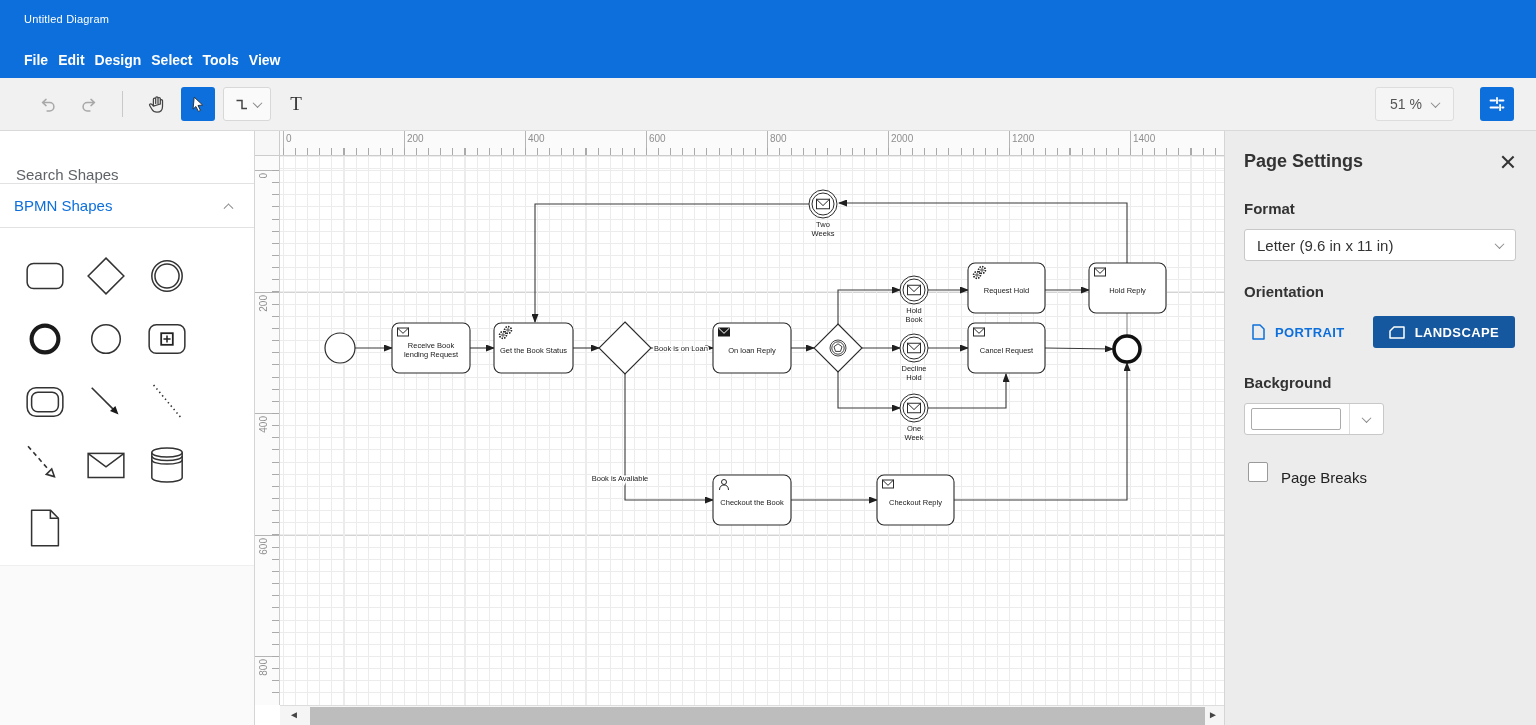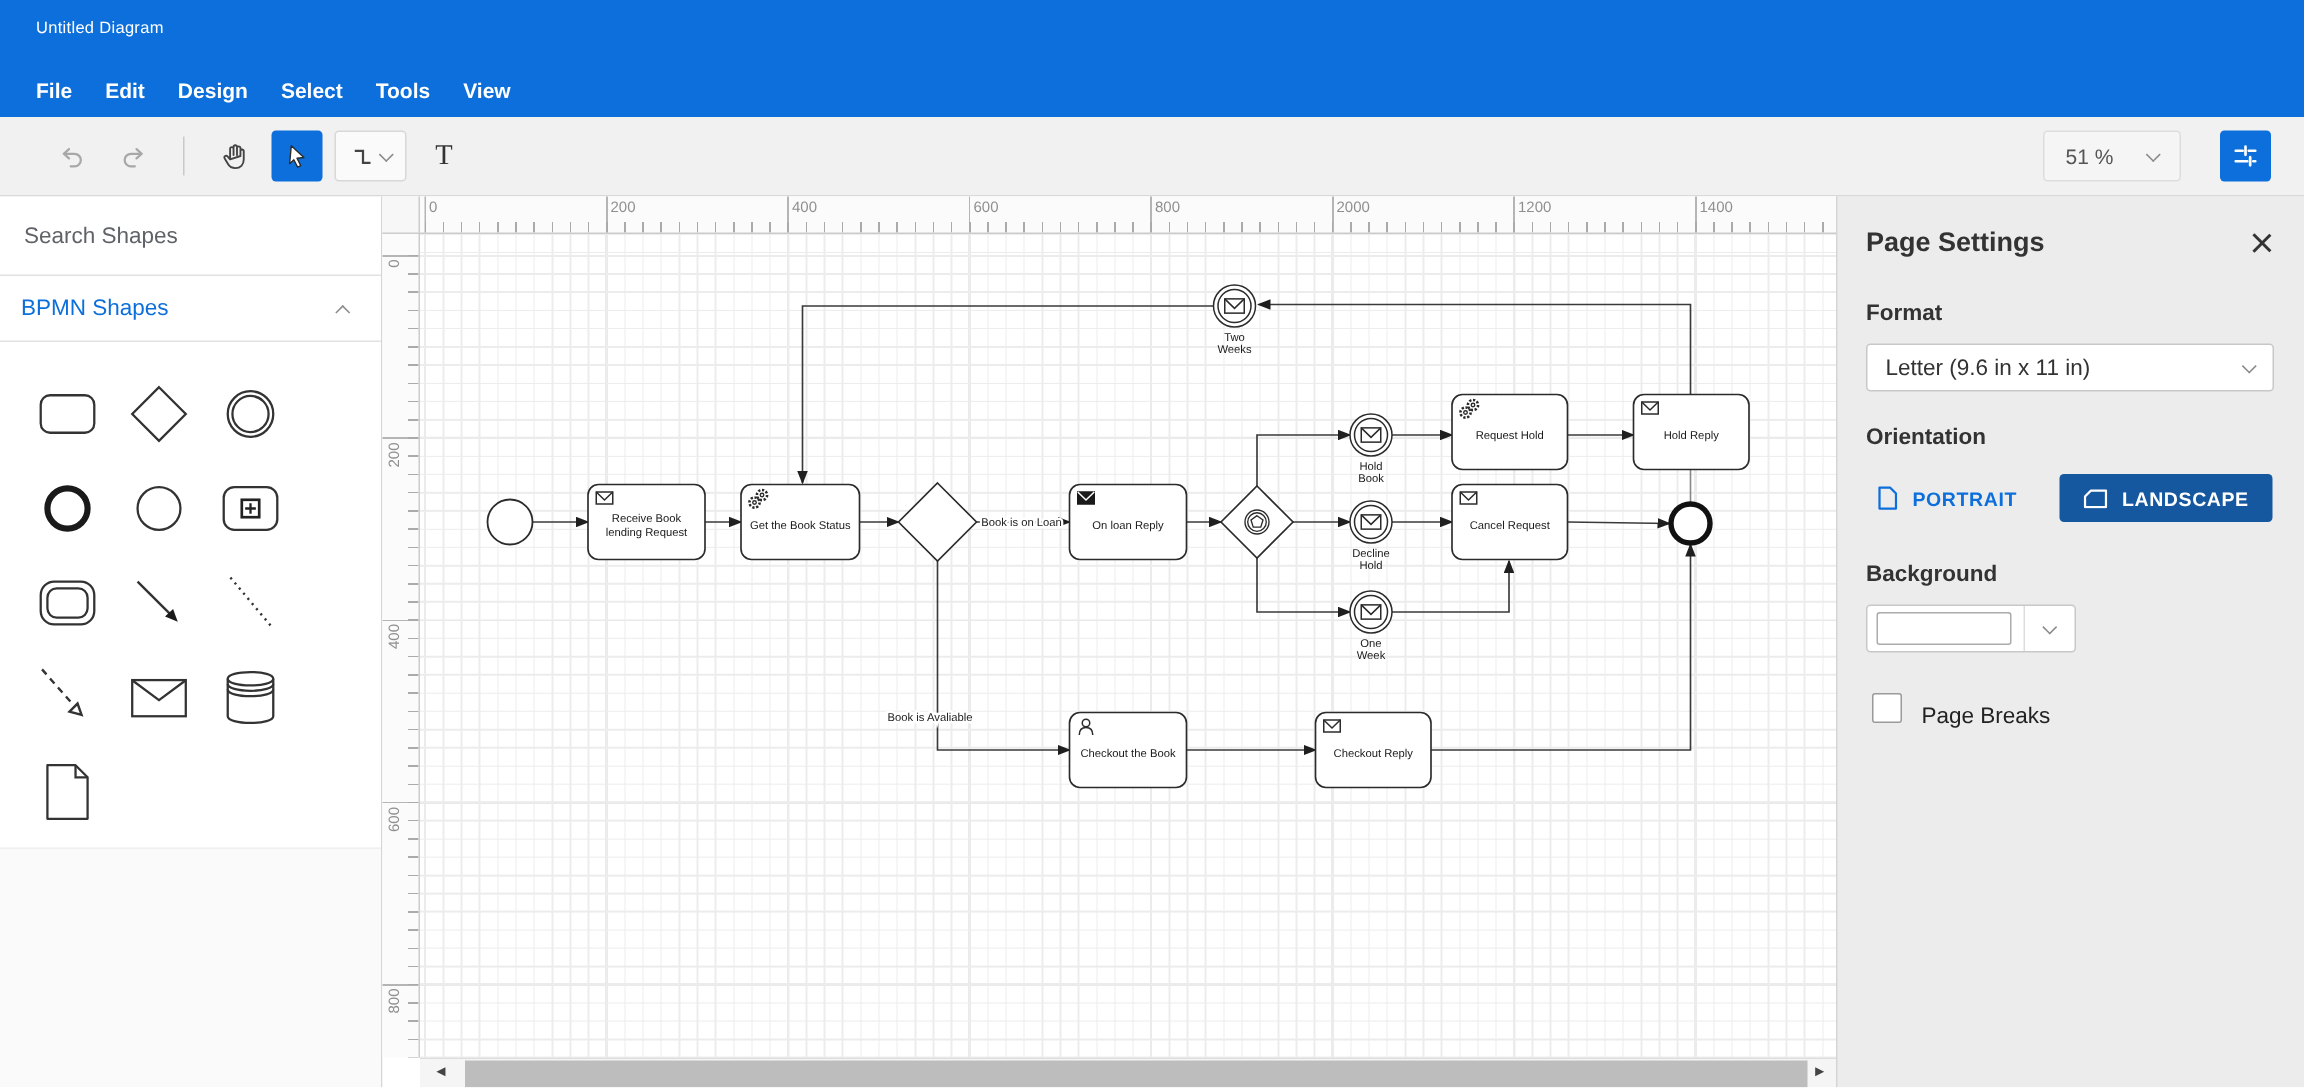--- a/index.html
+++ b/index.html
@@ -3,39 +3,39 @@
 <meta charset="utf-8">
 <style>
   * { margin:0; padding:0; box-sizing:border-box; }
   html,body { background:#fff; }
   body { font-family:"Liberation Sans","DejaVu Sans",sans-serif; }
   .app { position:relative; width:1536px; height:725px; overflow:hidden; background:#fff; }
 
   
   .header { position:absolute; left:0; top:0; width:1536px; height:78px; background:var(--primary,#0c6fdb); color:#fff; }
   .title { position:absolute; left:24px; top:13px; font-size:11px; letter-spacing:.2px; }
-  .menu-row { position:absolute; left:24px; bottom:10px; display:flex; gap:22px; }
+  .menu-row { position:absolute; left:24px; bottom:10px; display:flex; gap:10px; }
   .menu-item { font-size:14px; font-weight:600; cursor:pointer; }
 
   
   .toolbar { position:absolute; left:0; top:78px; width:1536px; height:53px; background:#f1f1f1; border-bottom:1px solid #d9d9d9; display:flex; align-items:center; padding:0 22px 0 30px; gap:8px; }
   .tbtn { width:34px; height:34px; display:flex; align-items:center; justify-content:center; border-radius:3px; cursor:pointer; }
   .tbtn.active { background:var(--primary,#0c6fdb); }
   .tbtn.boxed { background:#fafafa; border:1px solid #d8d8d8; width:48px; }
   .tdivider { width:1px; height:26px; background:#c9c9c9; margin:0 8px; }
   .ttool-text { font-family:"Liberation Serif",serif; font-size:19px; color:#333; }
   .spacer { flex:1; }
-  .zoom-box { display:flex; align-items:center; gap:23px; padding:0 14px; height:34px; border:1px solid #ddd; border-radius:3px; background:#f5f5f5; color:#555; font-size:14px; cursor:pointer; margin-right:18px; }
+  .zoom-box { display:flex; align-items:center; gap:10px; padding:0 14px; height:34px; border:1px solid #ddd; border-radius:3px; background:#f5f5f5; color:#555; font-size:14px; cursor:pointer; margin-right:18px; }
   .settings-btn { width:34px; height:34px; background:var(--primary,#0c6fdb); border-radius:3px; display:flex; align-items:center; justify-content:center; cursor:pointer; }
   .chev { width:7px; height:7px; border-right:1.6px solid #8a8a8a; border-bottom:1.6px solid #8a8a8a; transform:rotate(45deg) translate(-1px,-1px); display:inline-block; }
   .chev.up { transform:rotate(-135deg) translate(-2px,-2px); }
 
   
   .sidebar { position:absolute; left:0; top:131px; width:255px; height:594px; background:#fff; border-right:1px solid #d5d5d5; }
-  .search-wrap { height:53px; border-bottom:1px solid #e2e2e2; display:flex; align-items:center; padding:0 16px; }
+  .search-wrap { height:53px; border-bottom:1px solid #e2e2e2; display:flex; align-items:flex-end; padding:0 16px; }
   .search-wrap input { border:none; outline:none; width:100%; font-size:15px; color:#444; font-family:inherit; background:transparent; }
   .search-wrap input::placeholder { color:#5f6368; }
   .section-head { height:44px; border-bottom:1px solid #e2e2e2; display:flex; align-items:center; justify-content:space-between; padding:0 22px 0 14px; cursor:pointer; }
   .section-head .sec-title { color:var(--primary,#0c6fdb); font-size:15px; }
   .palette { padding:16px 0 0 14px; display:grid; grid-template-columns:repeat(3,61px); grid-auto-rows:63px; }
   .shape-cell { display:flex; align-items:center; justify-content:center; cursor:grab; }
   .sidebar-bottom { position:absolute; left:0; bottom:0; width:100%; height:160px; background:#fafafa; border-top:1px solid #efefef; }
 
   
   .canvas { position:absolute; left:255px; top:131px; width:969px; height:594px; background:#fff; }

